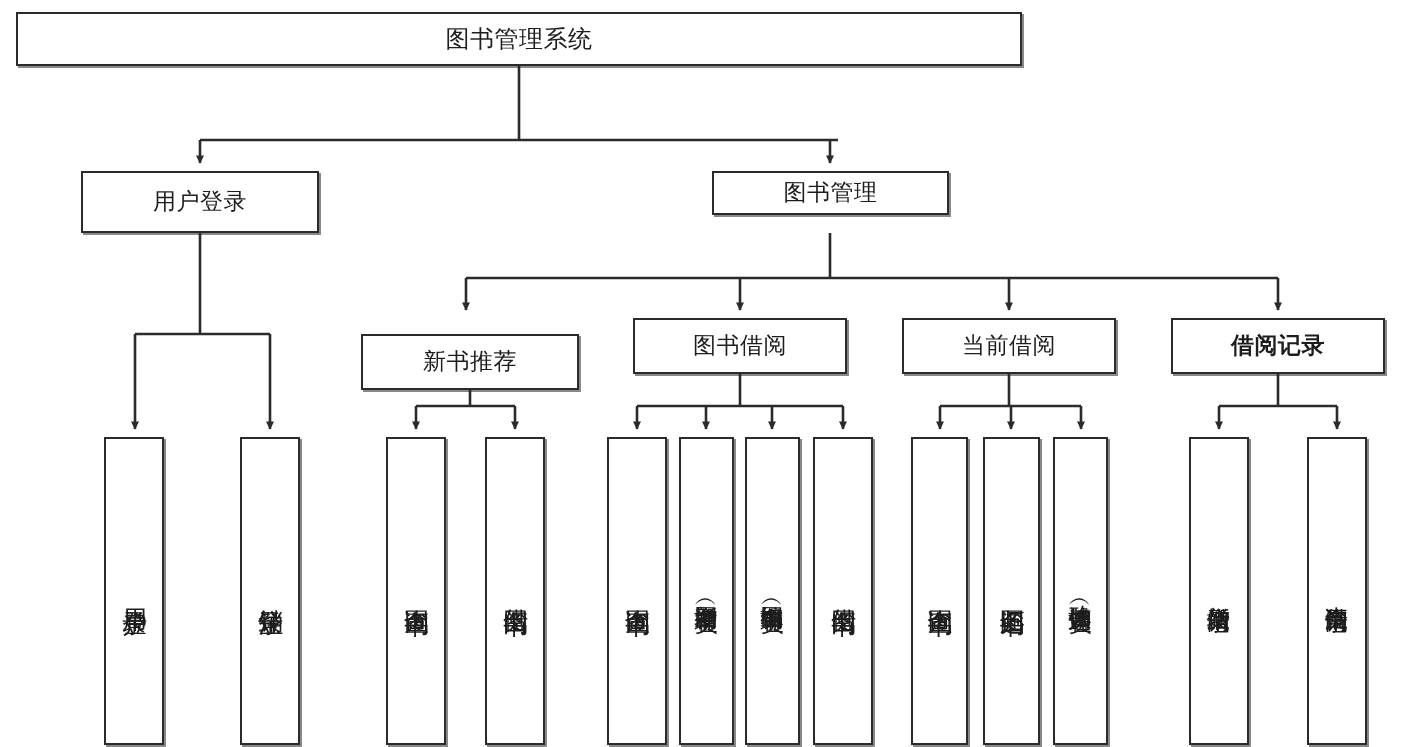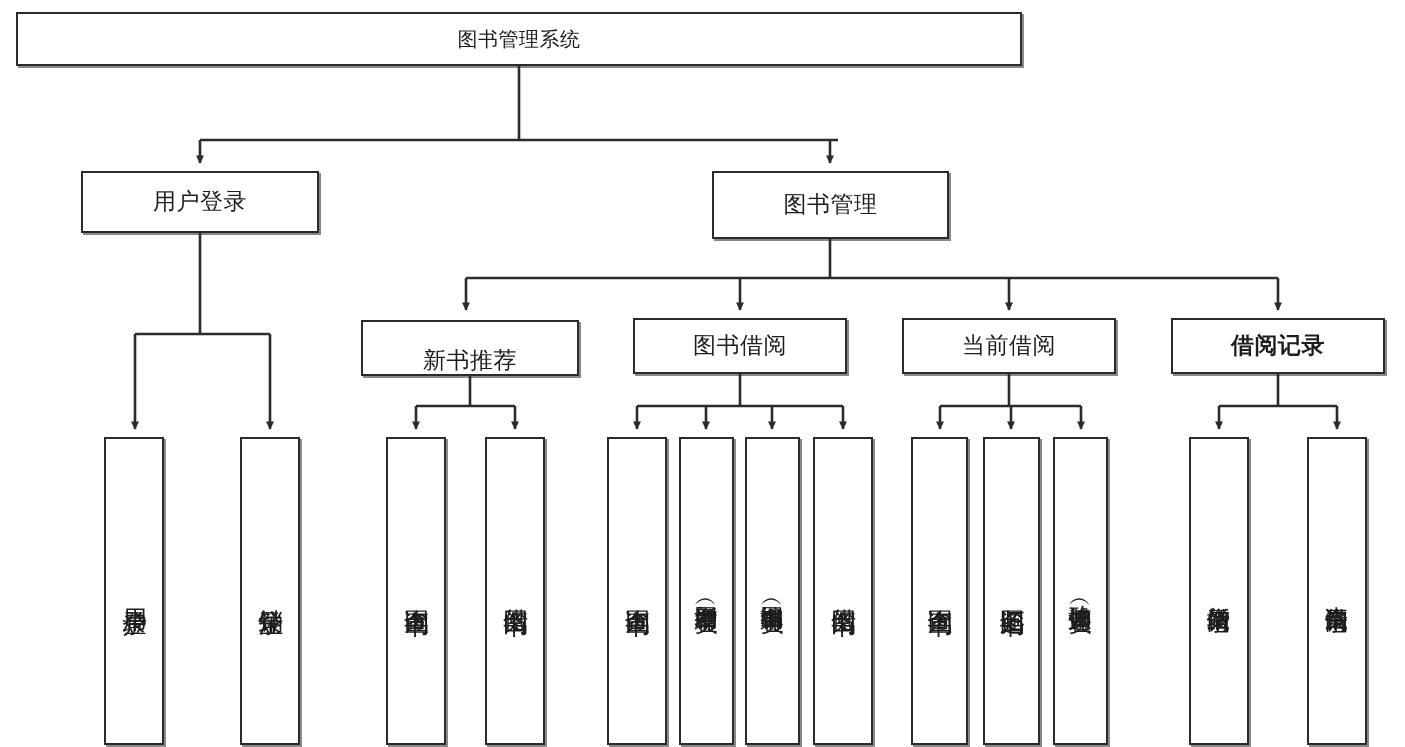--- a/index.html
+++ b/index.html
@@ -42,21 +42,21 @@
     text-align: center;
     line-height: 1.12;
     letter-spacing: 0.5px;
   }
   
   .node.h .label {
     font-size: 23px;
     white-space: nowrap;
   }
   .node.root .label {
-    font-size: 20px;
+    font-size: 24px;
   }
   
   .node.v {
     align-items: center;
     justify-content: center;
   }
   .node.v .label {
     writing-mode: vertical-rl;
     text-orientation: upright;
     font-size: 25px;
@@ -131,25 +131,25 @@
     </g>
   </svg>
 
   <div class="node h root" style="left:16px; top:12px; width:1006px; height:54px;">
     <span class="label">图书管理系统</span>
   </div>
 
   <div class="node h" style="left:81px; top:171px; width:238px; height:62px;">
     <span class="label">用户登录</span>
   </div>
-  <div class="node h" style="left:712px; top:171px; width:237px; height:68px;">
+  <div class="node h" style="left:712px; top:171px; width:237px; height:44px;">
     <span class="label">图书管理</span>
   </div>
 
-  <div class="node h" style="left:361px; top:320px; width:218px; height:56px;align-items:flex-end;">
+  <div class="node h" style="left:361px; top:334px; width:218px; height:56px;">
     <span class="label">新书推荐</span>
   </div>
   <div class="node h" style="left:902px; top:318px; width:214px; height:56px;">
     <span class="label">当前借阅</span>
   </div>
   <div class="node h" style="left:633px; top:318px; width:214px; height:56px;">
     <span class="label">图书借阅</span>
   </div>
   <div class="node h" style="left:1171px; top:318px; width:214px; height:56px;font-weight:bold;">
     <span class="label">借阅记录</span>

